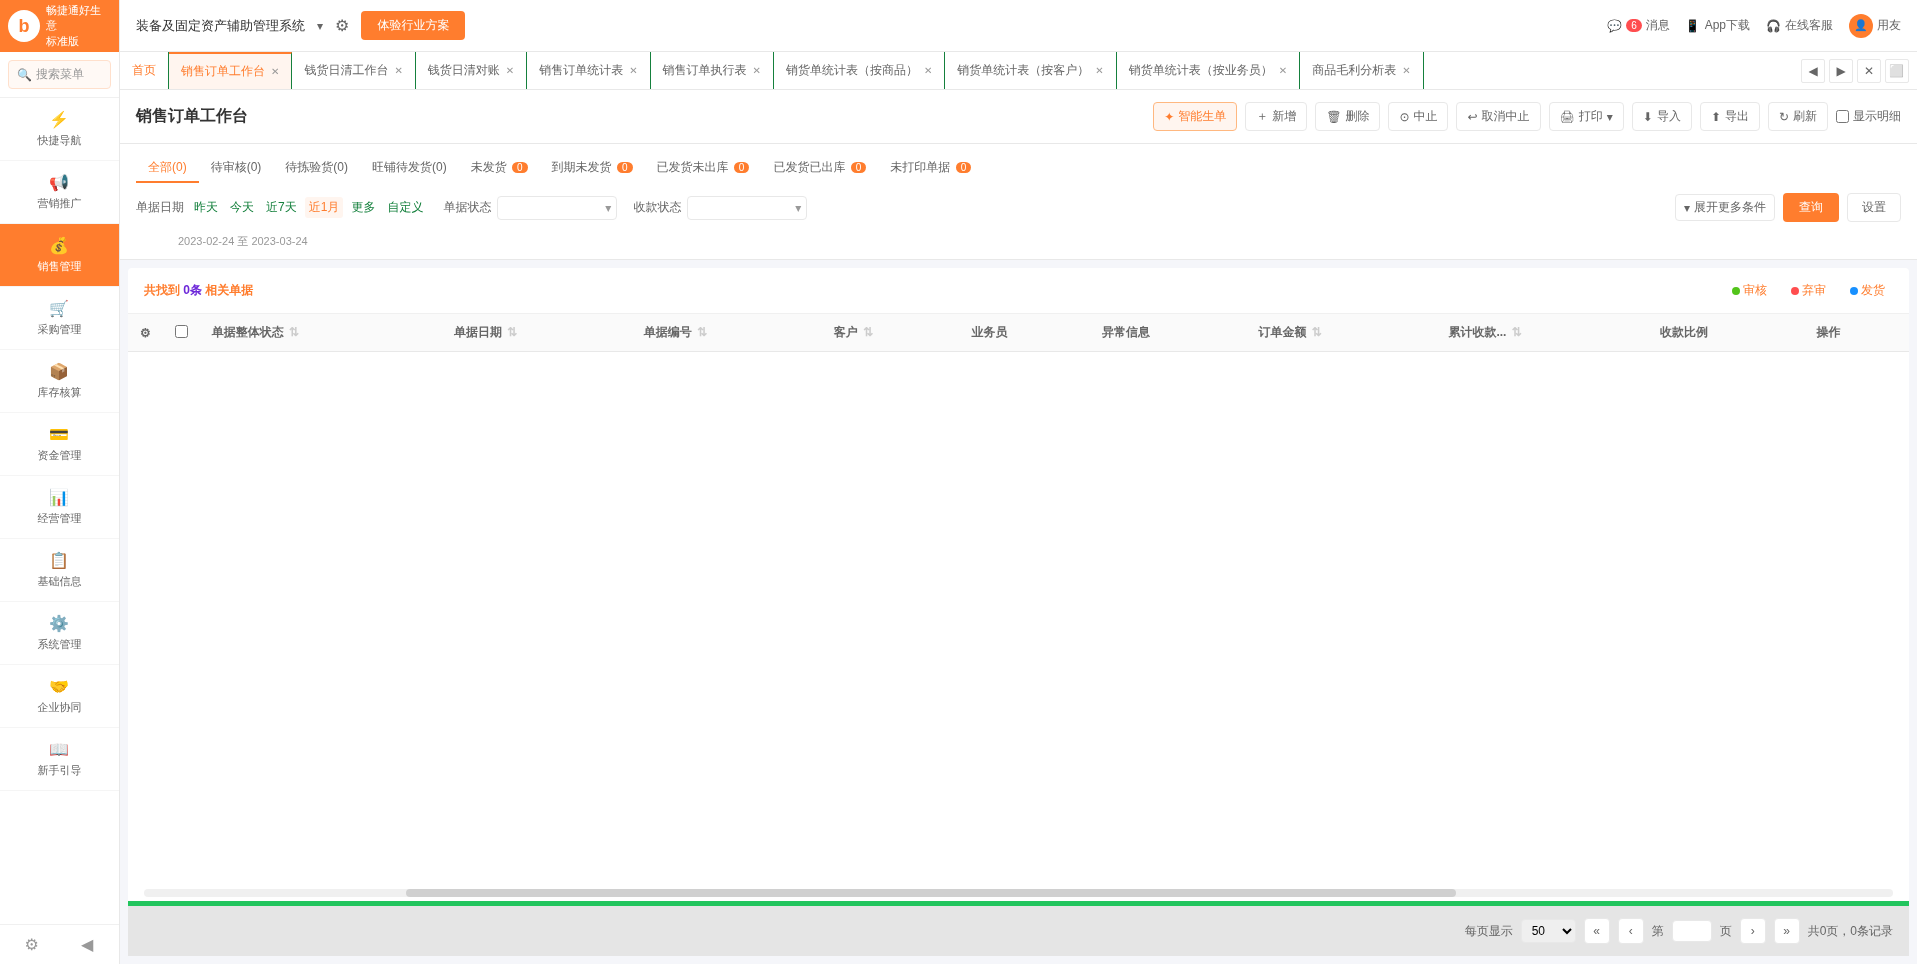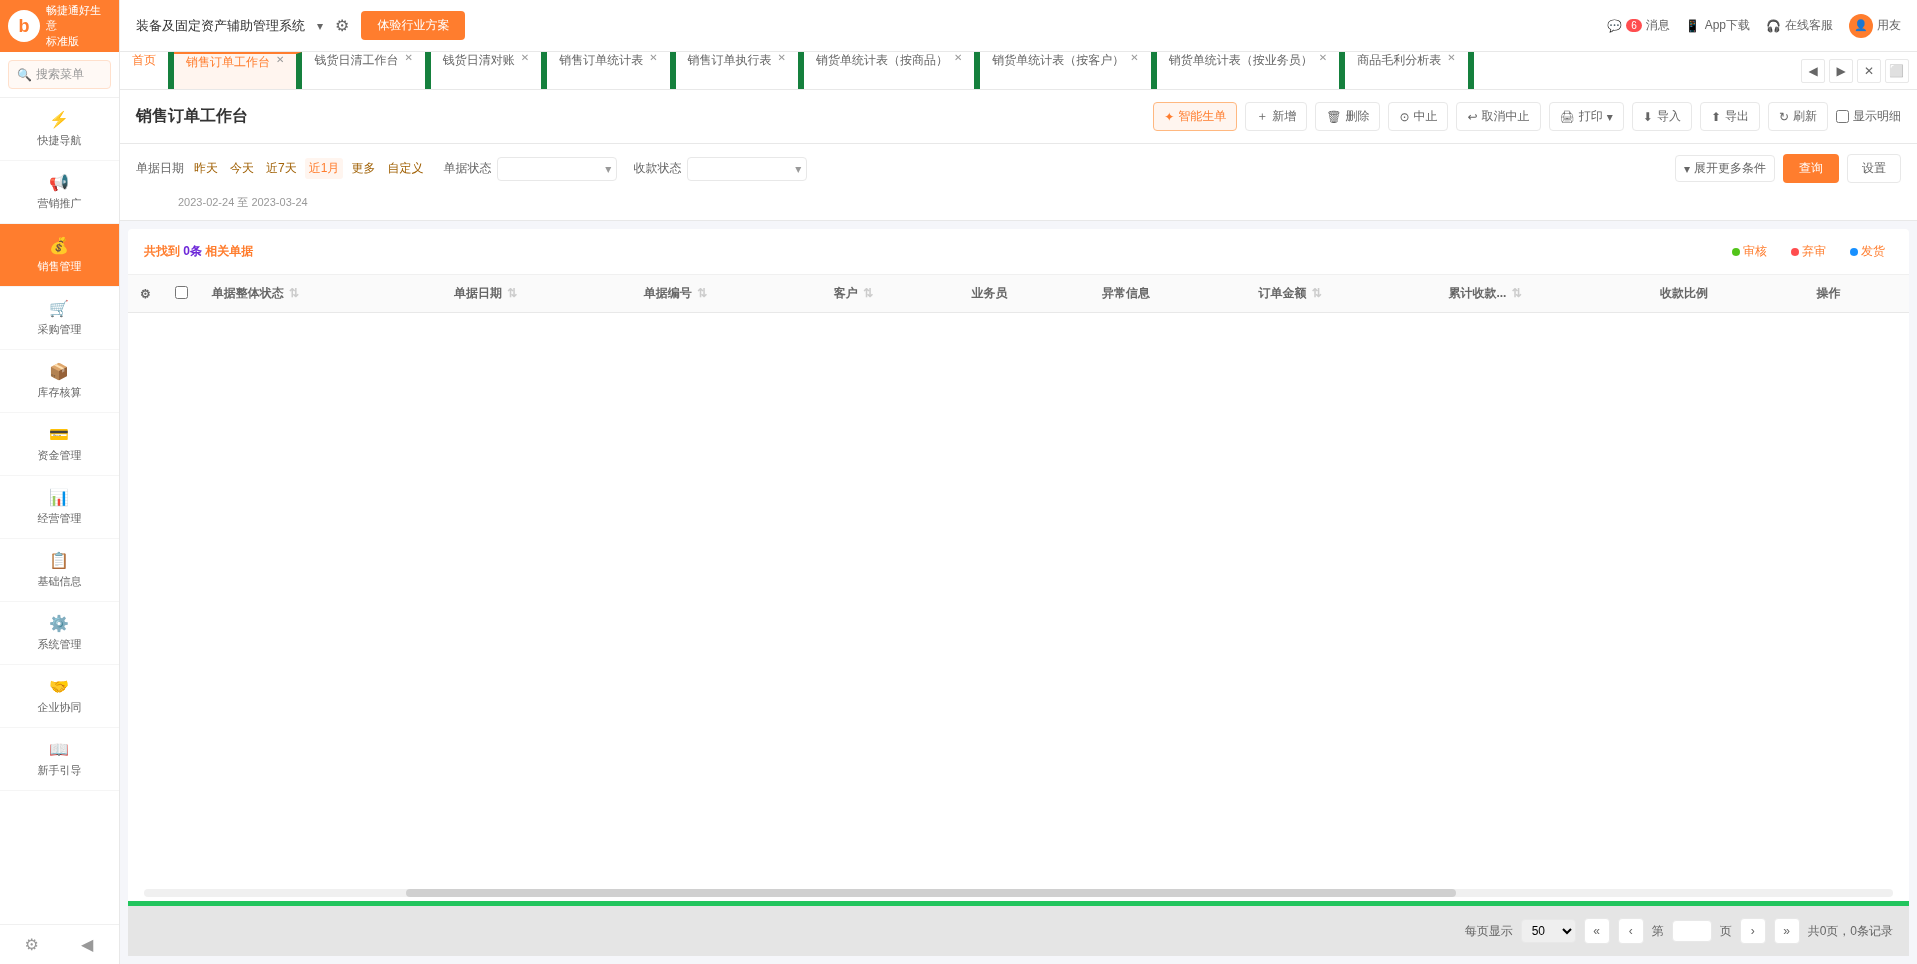--- a/index.html
+++ b/index.html
@@ -30,21 +30,21 @@
     .header-dropdown { display: flex; align-items: center; gap: 4px; cursor: pointer; color: #666; }
     .header-settings { color: #666; cursor: pointer; font-size: 16px; }
     .header-trial-btn { background: #ff7d2e; color: #fff; border: none; border-radius: 4px; padding: 6px 16px; font-size: 12px; cursor: pointer; }
     .header-right { display: flex; align-items: center; gap: 16px; color: #666; font-size: 12px; }
     .header-right-item { display: flex; align-items: center; gap: 4px; cursor: pointer; }
     .badge { background: #ff4d4f; color: #fff; border-radius: 10px; padding: 1px 5px; font-size: 10px; }
     .user-avatar { width: 24px; height: 24px; background: #ff7d2e; border-radius: 50%; display: flex; align-items: center; justify-content: center; color: #fff; font-size: 11px; }
 
     
     .tab-bar { height: 38px; background: #fff; border-bottom: 1px solid #e8e8e8; display: flex; align-items: center; flex-shrink: 0; overflow: hidden; }
-    .tab-item { height: 38px; padding: 0 12px; display: flex; align-items: flex-start; gap: 6px; cursor: pointer; color: #666; font-size: 12px; border-right: 6px solid #15803d; white-space: nowrap; flex-shrink: 0; }
+    .tab-item { height: 38px; padding: 0 12px; display: flex; align-items: center; gap: 6px; cursor: pointer; color: #666; font-size: 12px; border-right: 1px solid #15803d; white-space: nowrap; flex-shrink: 0; }
     .tab-item.active { background: #fff5ef; color: #ff7d2e; border-top: 2px solid #ff7d2e; }
     .tab-item.home { color: #ff7d2e; }
     .tab-close { color: #999; font-size: 10px; }
     .tab-nav { display: flex; align-items: center; margin-left: auto; gap: 4px; padding-right: 8px; flex-shrink: 0; }
     .tab-nav-btn { width: 24px; height: 24px; display: flex; align-items: center; justify-content: center; cursor: pointer; color: #666; border: 1px solid #e8e8e8; border-radius: 2px; }
 
     
     .page-content { flex: 1; overflow-y: auto; background: #f5f6fa; padding: 0; display: flex; flex-direction: column; }
 
     
@@ -58,21 +58,21 @@
     
     .filter-bar { background: #fff; padding: 10px 16px; border-bottom: 1px solid #e8e8e8; }
     .filter-tabs { display: flex; align-items: center; gap: 0; margin-bottom: 10px; }
     .filter-tab { padding: 5px 12px; cursor: pointer; color: #666; font-size: 12px; border-bottom: 2px solid transparent; }
     .filter-tab.active { color: #ff7d2e; border-bottom: 2px solid #ff7d2e; }
     .filter-tab .count-badge { background: #ff7d2e; color: #fff; border-radius: 10px; padding: 0 5px; font-size: 10px; margin-left: 2px; }
     .filter-row { display: flex; align-items: center; gap: 16px; flex-wrap: wrap; }
     .filter-item { display: flex; align-items: center; gap: 6px; font-size: 12px; color: #333; }
     .filter-label { color: #666; }
     .date-filter { display: flex; align-items: center; gap: 4px; }
-    .date-btn { color: #a16207; cursor: pointer; font-size: 12px; padding: 2px 4px; }
+    .date-btn { color: #15803d; cursor: pointer; font-size: 12px; padding: 2px 4px; }
     .date-btn.active { color: #ff7d2e; background: #fff5ef; border-radius: 3px; }
     .select-input { border: 1px solid #e8e8e8; border-radius: 4px; padding: 4px 24px 4px 8px; font-size: 12px; color: #333; background: #fff; appearance: none; min-width: 120px; cursor: pointer; }
     .expand-more { display: flex; align-items: center; gap: 4px; color: #666; cursor: pointer; font-size: 12px; padding: 4px 8px; border: 1px solid #e8e8e8; border-radius: 4px; background: #fff; margin-left: auto; }
     .query-btn { background: #ff7d2e; color: #fff; border: none; border-radius: 4px; padding: 6px 16px; font-size: 12px; cursor: pointer; }
     .setup-btn { border: 1px solid #e8e8e8; background: #fff; color: #666; border-radius: 4px; padding: 5px 14px; font-size: 12px; cursor: pointer; }
 
     
     .table-area { flex: 1; background: #fff; margin: 8px; border-radius: 4px; display: flex; flex-direction: column; }
     .table-toolbar { padding: 10px 16px; display: flex; align-items: center; justify-content: space-between; border-bottom: 1px solid #f0f0f0; }
     .total-info { font-size: 12px; color: #666; }
@@ -300,20 +300,41 @@
           <span>刷新</span>
         </button>
         <label class="checkbox-label">
           <input type="checkbox" style="">
           <span>显示明细</span>
         </label>
       </div>
     </div>
 
     <div class="filter-bar">
+      <div class="filter-tabs">
+        <div class="filter-tab active">全部(0)</div>
+        <div class="filter-tab">待审核(0)</div>
+        <div class="filter-tab">待拣验货(0)</div>
+        <div class="filter-tab">旺铺待发货(0)</div>
+        <div class="filter-tab">
+          未发货 <span class="count-badge">0</span>
+        </div>
+        <div class="filter-tab">
+          到期未发货 <span class="count-badge">0</span>
+        </div>
+        <div class="filter-tab">
+          已发货未出库 <span class="count-badge">0</span>
+        </div>
+        <div class="filter-tab">
+          已发货已出库 <span class="count-badge">0</span>
+        </div>
+        <div class="filter-tab">
+          未打印单据 <span class="count-badge">0</span>
+        </div>
+      </div>
 
       <div class="filter-row">
         <div class="filter-item">
           <span class="filter-label">单据日期</span>
           <div class="date-filter">
             <span class="date-btn">昨天</span>
             <span class="date-btn">今天</span>
             <span class="date-btn">近7天</span>
             <span class="date-btn active">近1月</span>
             <span class="date-btn">更多</span>

